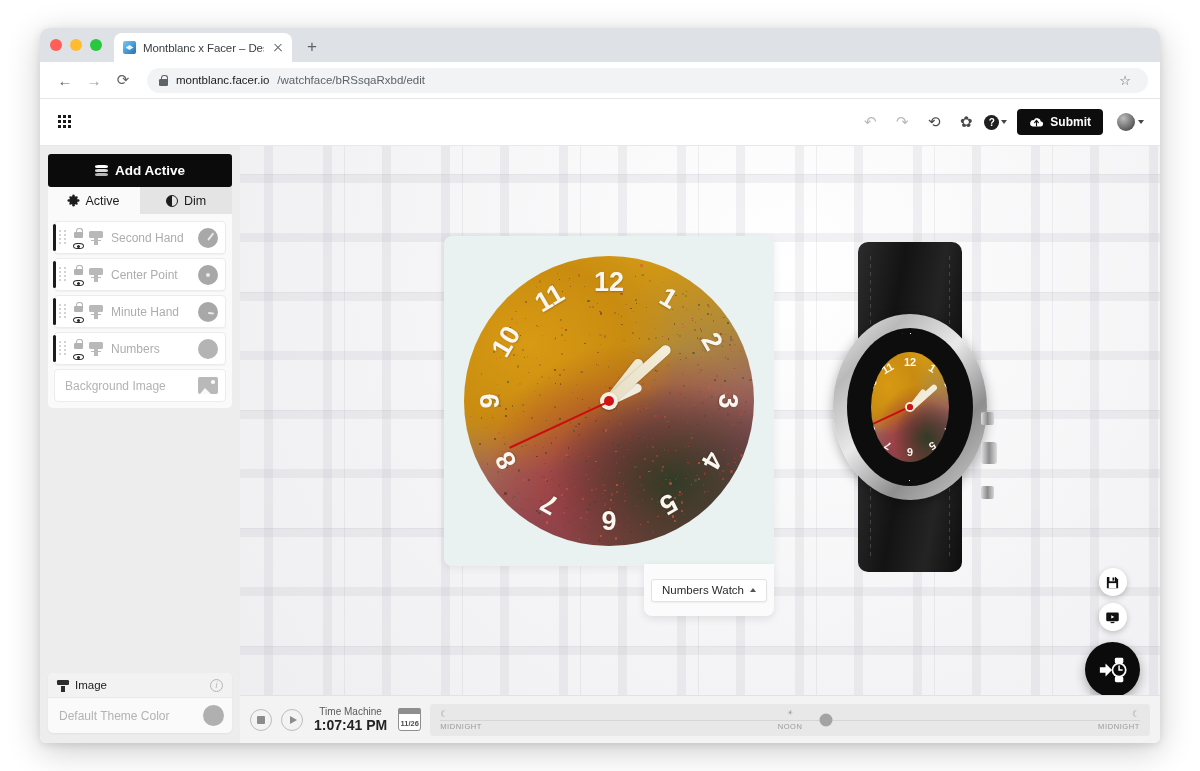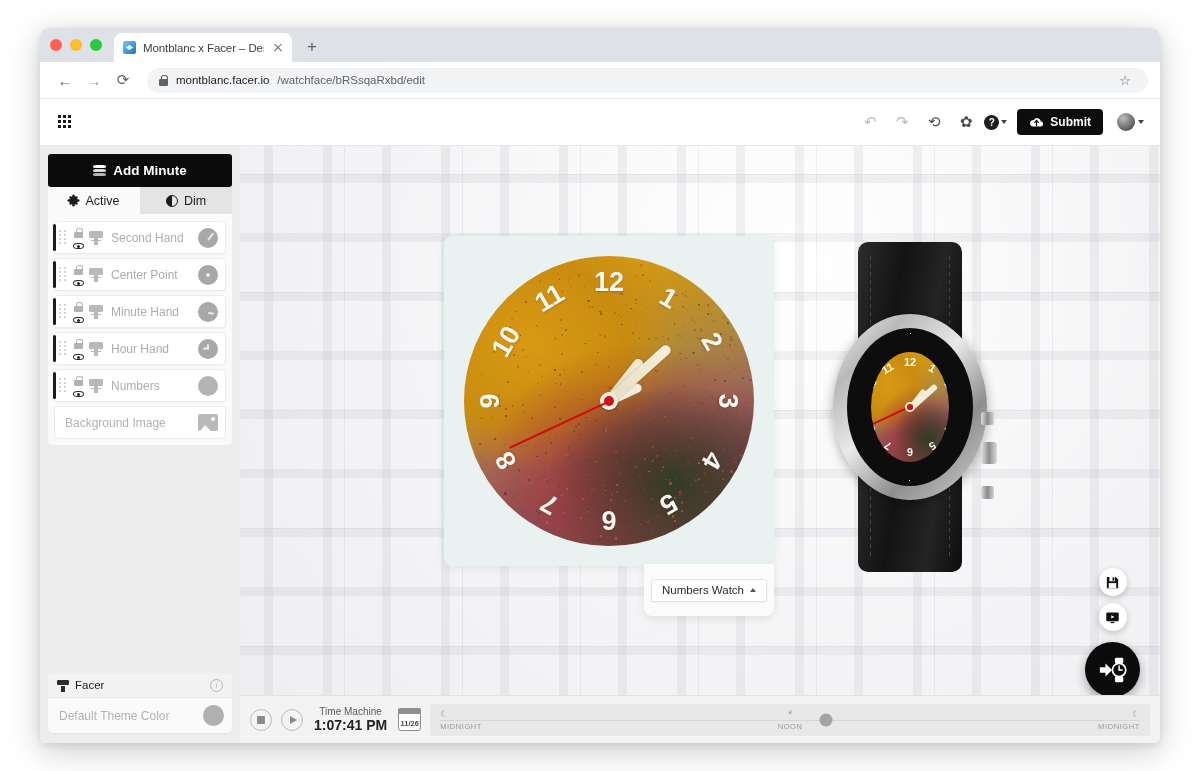--- a/index.html
+++ b/index.html
@@ -535,21 +535,21 @@
 
   <div id="app-body">
 
     <div id="sidebar">
       <div id="add-element">
         <span class="stack-glyph">
             <i></i>
             <i></i>
             <i></i>
           </span>
-        <span>Add Minute</span>
+        <span>Add Active</span>
       </div>
 
       <div id="panel">
         <div id="tabs">
           <div class="tabbtn active">
             <span class="sun-glyph"></span>
             <span>Active</span>
           </div>
           <div class="tabbtn">
             <span class="moon-glyph"></span>
@@ -624,44 +624,20 @@
               </span>
             <span class="brush-glyph">
                 <em></em>
               </span>
             <span class="layer-label">Minute Hand</span>
             <span class="layer-thumb">
               <i class="th-hand" style="left:9px;top:5px;width:2px;height:6px;transform:rotate(95deg);transform-origin:50% 100%;"></i>
             </span>
           </div>
 
-          <div class="layer-row">
-            <span class="drag-dots">
-                <i></i>
-                <i></i>
-                <i></i>
-                <i></i>
-                <i></i>
-                <i></i>
-                <i></i>
-                <i></i>
-              </span>
-            <span class="lockeye">
-                <span class="lk"></span>
-                <span class="ey"></span>
-              </span>
-            <span class="brush-glyph">
-                <em></em>
-              </span>
-            <span class="layer-label">Hour Hand</span>
-            <span class="layer-thumb">
-              <i class="th-hand" style="left:9px;top:5px;width:1.8px;height:6px;"></i>
-              <i class="th-hand" style="left:9px;top:9px;width:1.8px;height:5px;transform:rotate(80deg);transform-origin:50% 0;"></i>
-            </span>
-          </div>
 
           <div class="layer-row">
             <span class="drag-dots">
                 <i></i>
                 <i></i>
                 <i></i>
                 <i></i>
                 <i></i>
                 <i></i>
                 <i></i>
@@ -682,21 +658,21 @@
             <span class="bg-label">Background Image</span>
             <span class="img-thumb"></span>
           </div>
 
         </div>
       </div>
 
       <div id="themes-block">
         <div id="themes-head">
           <span class="theme-brush"></span>
-          <span id="themes-title">Facer</span>
+          <span id="themes-title">Image</span>
           <span class="info-circ">i</span>
         </div>
         <div id="theme-row">
           <span class="bg-label">Default Theme Color</span>
           <span class="color-dot grey"></span>
         </div>
       </div>
     </div>
 
     <div id="canvas">

